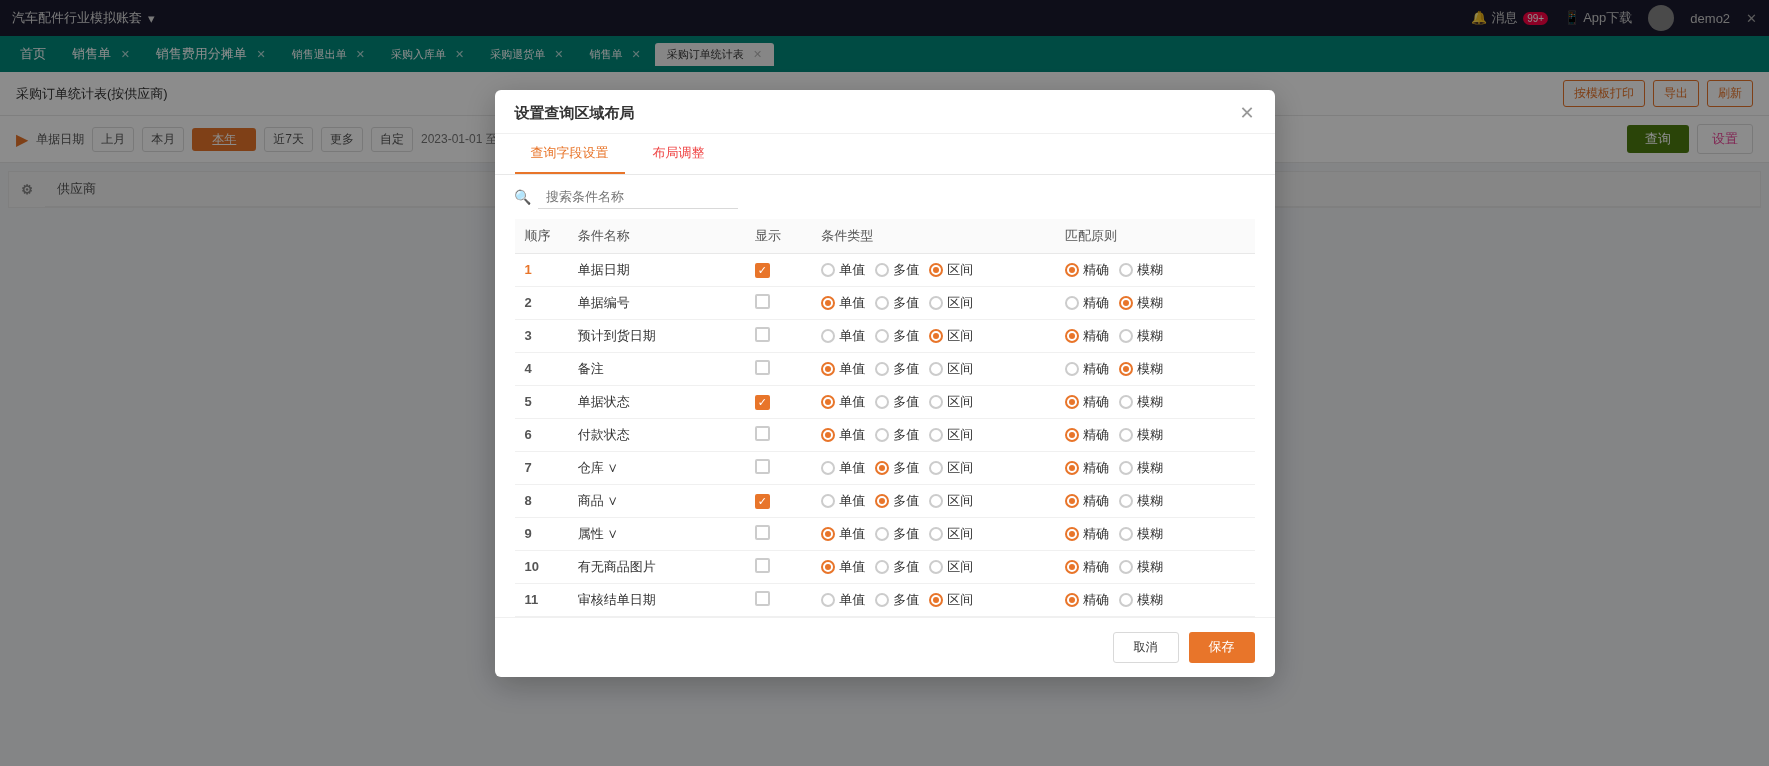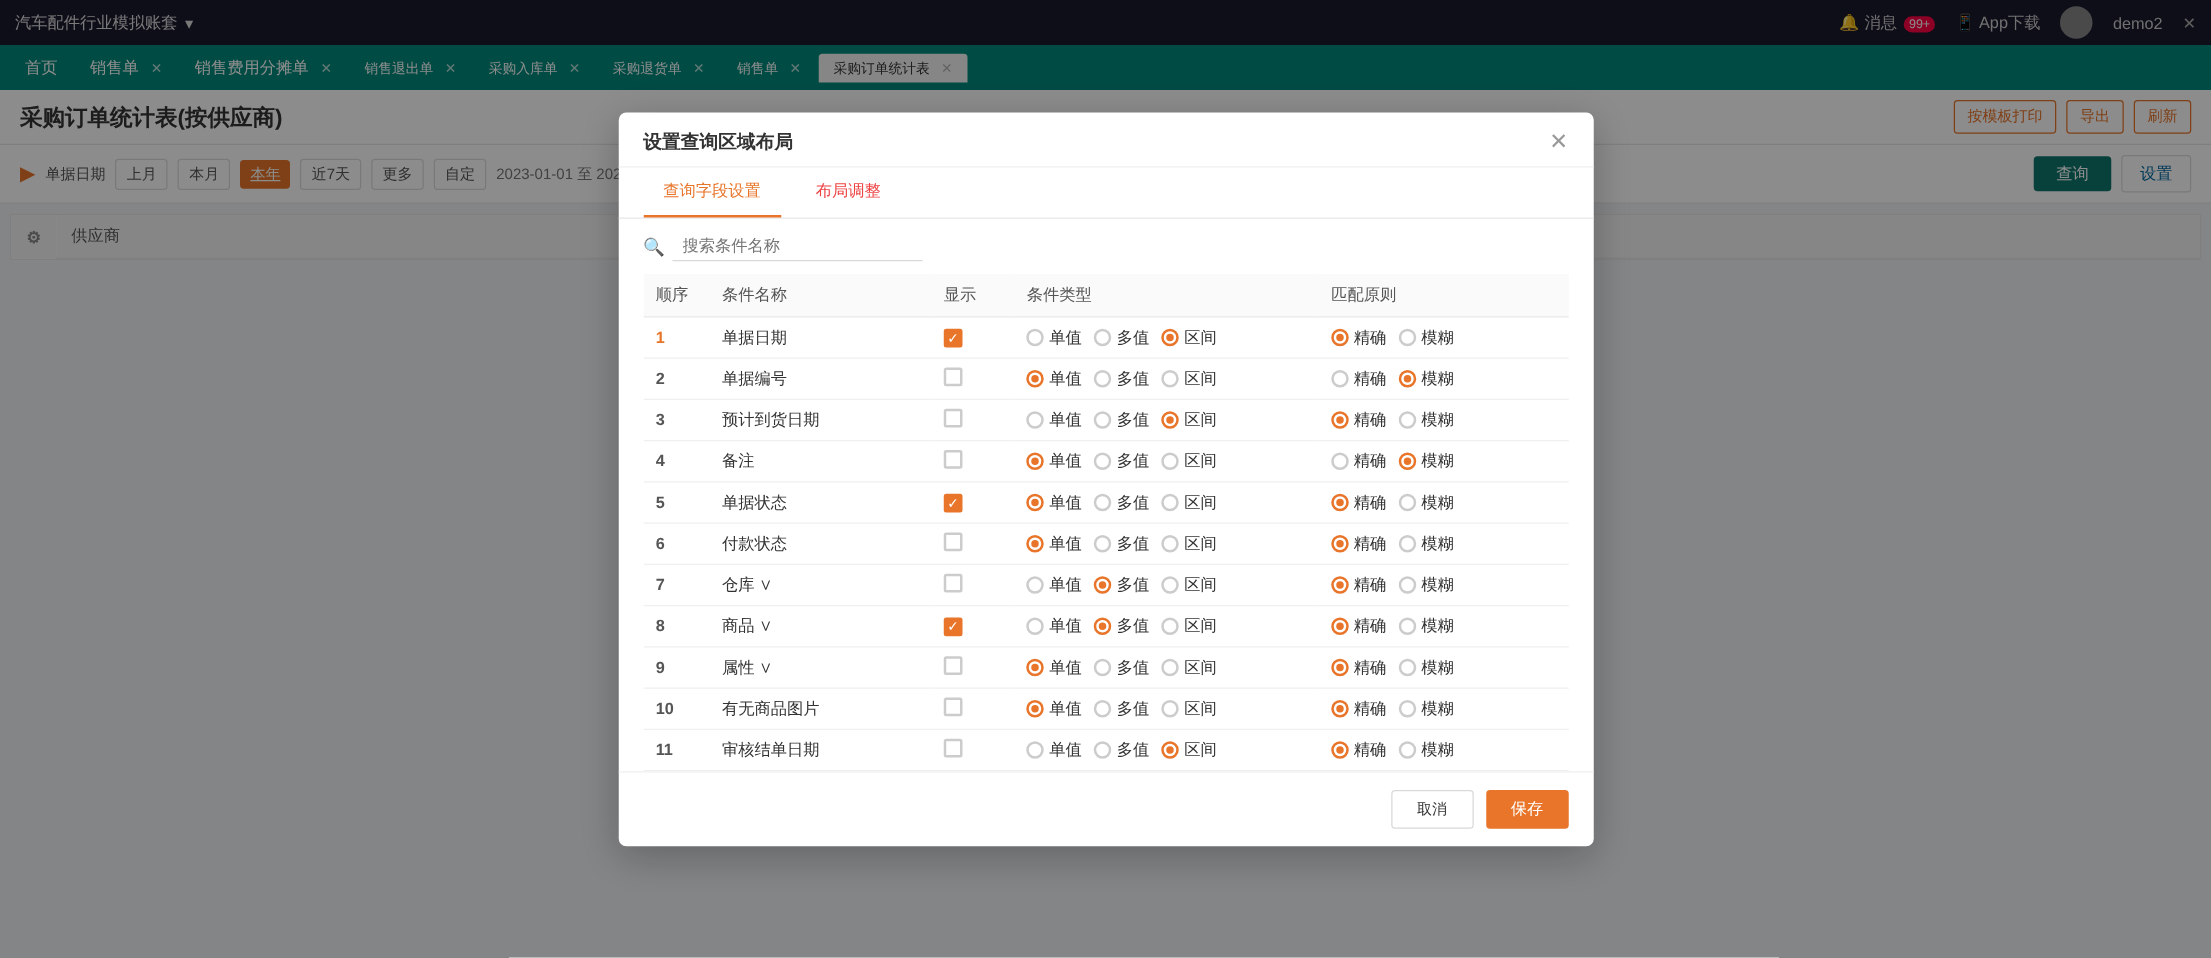--- a/index.html
+++ b/index.html
@@ -41,37 +41,37 @@
     .tab-item .close-x { margin-left: 6px; opacity: 0.7; font-size: 11px; }
 
     .page-header {
       background: #fff;
       padding: 8px 16px;
       display: flex;
       align-items: center;
       justify-content: space-between;
       border-bottom: 1px solid #e8e8e8;
     }
-    .page-title { font-size: 18px; font-weight: bold; color: #333; }
+    .page-title { font-size: 13px; font-weight: normal; color: #333; }
     .header-actions { display: flex; gap: 8px; align-items: center; }
     .btn-print { border: 1px solid #e8752a; color: #e8752a; background: #fff; padding: 4px 10px; border-radius: 3px; cursor: pointer; font-size: 12px; }
     .btn-export { border: 1px solid #e8752a; color: #e8752a; background: #fff; padding: 4px 10px; border-radius: 3px; cursor: pointer; font-size: 12px; }
     .btn-refresh { border: 1px solid #e8752a; color: #e8752a; background: #fff; padding: 4px 10px; border-radius: 3px; cursor: pointer; font-size: 12px; }
 
     .filter-bar {
       background: #fff;
       padding: 8px 16px;
       display: flex;
       align-items: center;
       gap: 8px;
       border-bottom: 1px solid #e8e8e8;
     }
     .filter-label { color: #555; font-size: 12px; }
     .filter-btn { padding: 3px 8px; border: 1px solid #ddd; border-radius: 3px; background: #fff; font-size: 12px; cursor: pointer; color: #555; }
-    .filter-btn-orange { padding: 3px 8px; border-radius: 3px; background: #e8752a; color: #fff; font-size: 12px; cursor: pointer; border: none; text-decoration: underline; }
+    .filter-btn-orange { padding: 3px 20px; border-radius: 3px; background: #e8752a; color: #fff; font-size: 12px; cursor: pointer; border: none; text-decoration: underline; }
     .filter-date { color: #777; font-size: 12px; }
 
     .table-area {
       background: #fff;
       margin: 8px;
       border: 1px solid #e8e8e8;
     }
 
     
     .overlay {
@@ -290,22 +290,22 @@
   <span style="color:#e8752a; cursor:pointer; font-size:16px;">▶</span>
   <span class="filter-label">单据日期</span>
   <button class="filter-btn">上月</button>
   <button class="filter-btn">本月</button>
   <button class="filter-btn-orange">本年</button>
   <button class="filter-btn">近7天</button>
   <button class="filter-btn">更多</button>
   <button class="filter-btn">自定</button>
   <span class="filter-date">2023-01-01 至 2023-12-31</span>
   <div style="flex:1"></div>
-  <button class="btn-save" style="background:#0f766e; color:#fff; border:none; padding:5px 18px; border-radius:3px; cursor:pointer; font-size:13px;">查询</button>
-  <button class="btn-cancel" style="border:1px solid #ddd; padding:5px 14px; border-radius:3px; cursor:pointer; font-size:13px; color:#0369a1;">设置</button>
+  <button class="btn-save" style="background:#4d7c0f; color:#fff; border:none; padding:5px 18px; border-radius:3px; cursor:pointer; font-size:13px;">查询</button>
+  <button class="btn-cancel" style="border:1px solid #ddd; padding:5px 14px; border-radius:3px; cursor:pointer; font-size:13px; color:#ec4899;">设置</button>
 </div>
 
 <div class="table-area">
   <table style="width:100%; border-collapse:collapse; font-size:13px;">
     <thead>
       <tr class="table-header-row">
         <th class="gear-icon-cell">⚙</th>
         <th style="padding:8px 12px; text-align:left; color:#555; font-weight:normal; border-bottom:1px solid #e8e8e8;">供应商</th>
         <th style="padding:8px 12px; text-align:left; color:#555; font-weight:normal; border-bottom:1px solid #e8e8e8;">供应商</th>
       </tr>

